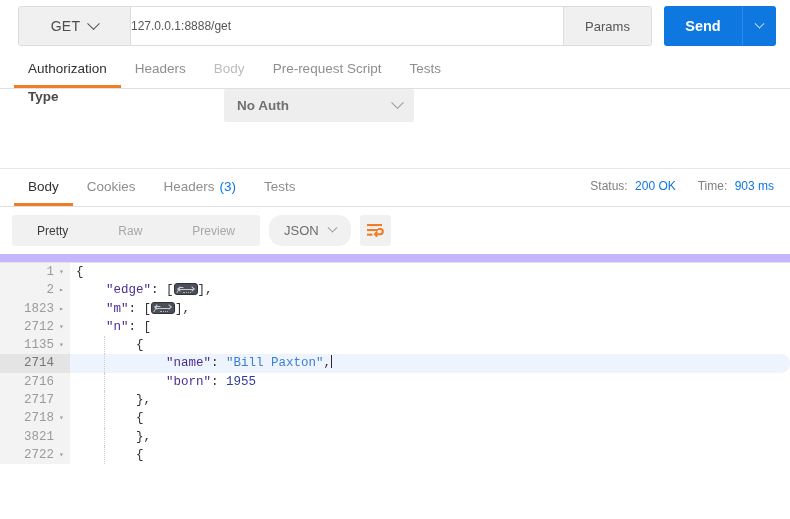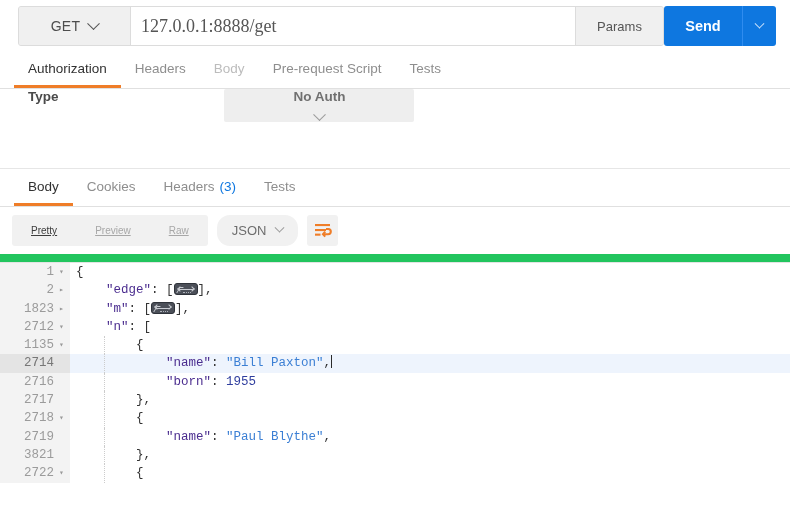--- a/index.html
+++ b/index.html
@@ -4,21 +4,21 @@
 <style>
   * { box-sizing: border-box; }
   html, body {
     margin: 0; padding: 0;
     width: 790px; height: 519px;
     overflow: hidden;
     background: #ffffff;
     font-family: "Liberation Sans", sans-serif;
     -webkit-font-smoothing: antialiased;
   }
-  .app { width: 790px; height: 519px; position: relative; background: #22c55e; }
+  .app { width: 790px; height: 519px; position: relative; background: #c4b5fd; }
 
   
   .urlbar-row {
     height: 52px;
     display: flex;
     align-items: center;
     padding: 0 14px 0 18px;
     background: #fff;
   }
   .urlbar {
@@ -43,38 +43,38 @@
     color: #555555;
     letter-spacing: .3px;
     cursor: pointer;
   }
   .method-select .lbl { font-size: 14px; color: #4d4d4d; }
   .url-input {
     flex: 1;
     border: 0;
     outline: none;
     background: #ffffff;
-    padding: 0 10px;
-    font-size: 18px;
+    padding: 0 0;
+    font-size: 12px;
     color: #555555;
-    font-family: Liberation Serif, serif;
+    font-family: Liberation Sans, sans-serif;
   }
   .params-btn {
     width: 88px;
     display: flex;
     align-items: center;
     justify-content: center;
     background: #f0f0f0;
     border-left: 1px solid #dcdcdc;
     font-size: 13px;
     color: #555555;
     cursor: pointer;
   }
   .send-group {
-    margin-left: 0;
+    margin-left: 12px;
     height: 40px;
     display: flex;
     border-radius: 3px;
     overflow: hidden;
   }
   .send-btn {
     width: 78px;
     background: #0e77e0;
     color: #fff;
     font-size: 14.5px;
@@ -149,21 +149,20 @@
     height: 33px;
     background: #eeeeee;
     border-radius: 2px;
     display: flex;
     align-items: center;
     justify-content: space-between;
     padding: 0 12px 0 13px;
     font-size: 13.5px;
     color: #707070;
     cursor: pointer;
-    flex-direction: column;
   }
 
   
   .resp-tabs {
     height: 38px;
     display: flex;
     align-items: flex-end;
     padding-left: 14px;
     border-bottom: 1px solid #e0e0e0;
     background: #fff;
@@ -192,27 +191,26 @@
   }
   .seg {
     height: 31px;
     background: #f1f1f1;
     border-radius: 3px;
     display: flex;
     align-items: stretch;
     overflow: hidden;
   }
   .seg-item {
-    padding: 0 19px;
-    display: flex;
-    align-items: center;
-    font-size: 10px;
+    padding: 0 25px;
+    display: flex;
+    align-items: center;
+    font-size: 12px;
     color: #a7a7a7;
     cursor: pointer;
-    text-decoration: underline;
   }
   .seg-item.active { color: #3c3c3c; }
   .fmt-select {
     height: 31px;
     min-width: 74px;
     background: #f1f1f1;
     border-radius: 13px;
     display: flex;
     align-items: center;
     gap: 10px;
@@ -243,21 +241,21 @@
   }
   .code-line {
     height: 18.3px;
     display: flex;
     align-items: center;
     font-family: "Liberation Mono", "DejaVu Sans Mono", monospace;
     font-size: 12.5px;
     line-height: 18.3px;
     white-space: pre;
   }
-  .code-line.hl { background: #eef4fd; }
+  .code-line.hl { background: #eef4fd; border-radius: 9px; }
   .gutter {
     width: 70px;
     min-width: 70px;
     height: 18.3px;
     background: #f3f3f3;
     color: #9b9b9b;
     font-family: "Liberation Mono", "DejaVu Sans Mono", monospace;
     font-size: 12.5px;
     display: flex;
     align-items: center;
@@ -405,27 +403,37 @@
           <span>Cookies</span>
         </div>
         <div class="tab">
           <span>Headers</span>
           <span class="hdr-count">(3)</span>
         </div>
         <div class="tab">
           <span>Tests</span>
         </div>
       </div>
+    <div class="resp-meta">
+      <div>
+        <span class="meta-k">Status:</span>
+        <span class="meta-v">200 OK</span>
+      </div>
+      <div>
+        <span class="meta-k">Time:</span>
+        <span class="meta-v">903 ms</span>
+      </div>
+    </div>
   </div>
 
   <div class="body-toolbar">
     <div class="seg" id="view-modes">
         <div class="seg-item active">Pretty</div>
+        <div class="seg-item">Raw</div>
         <div class="seg-item">Preview</div>
-        <div class="seg-item">Raw</div>
       </div>
     <div class="fmt-select">
       <span>JSON</span>
       <span class="chev chev-sm" style="color:#9b9b9b"></span>
     </div>
     <div class="wrap-btn">
       <svg width="18" height="15" viewBox="0 0 18 15">
         <rect x="1" y="1" width="15" height="2.1" fill="#ef7d28"></rect>
         <rect x="1" y="6" width="11" height="2.1" fill="#ef7d28"></rect>
         <path d="M12 6 h2.2 a2.6 2.6 0 0 1 0 5.2 h-4.6" fill="none" stroke="#ef7d28" stroke-width="2.1"></path>
@@ -438,18 +446,17 @@
   <div class="editor" id="editor">
       <div class="code-line"><div class="gutter"><span>1</span><span class="fold">▾</span></div><div class="code-text"><span></span><span class="tok-p">{</span></div></div>
       <div class="code-line"><div class="gutter"><span>2</span><span class="fold">▸</span></div><div class="code-text"><span>    </span><span class="tok-k">"edge"</span><span class="tok-p">: [</span><span class="collapsed"><i class="carrow l"></i><i class="carrow r"></i><i class="cdots"></i></span><span class="tok-p">],</span></div></div>
       <div class="code-line"><div class="gutter"><span>1823</span><span class="fold">▸</span></div><div class="code-text"><span>    </span><span class="tok-k">"m"</span><span class="tok-p">: [</span><span class="collapsed"><i class="carrow l"></i><i class="carrow r"></i><i class="cdots"></i></span><span class="tok-p">],</span></div></div>
       <div class="code-line"><div class="gutter"><span>2712</span><span class="fold">▾</span></div><div class="code-text"><span>    </span><span class="tok-k">"n"</span><span class="tok-p">: [</span></div></div>
       <div class="code-line"><div class="gutter"><span>1135</span><span class="fold">▾</span></div><div class="code-text"><span class="guide" style="left: 34.08px;"></span><span>        </span><span class="tok-p">{</span></div></div>
       <div class="code-line hl"><div class="gutter"><span>2714</span><span class="fold"></span></div><div class="code-text"><span class="guide" style="left: 34.08px;"></span><span>            </span><span class="tok-k">"name"</span><span class="tok-p">: </span><span class="tok-s">"Bill Paxton"</span><span class="tok-p">,</span><span class="caret"></span></div></div>
       <div class="code-line"><div class="gutter"><span>2716</span><span class="fold"></span></div><div class="code-text"><span class="guide" style="left: 34.08px;"></span><span>            </span><span class="tok-k">"born"</span><span class="tok-p">: </span><span class="tok-n">1955</span></div></div>
       <div class="code-line"><div class="gutter"><span>2717</span><span class="fold"></span></div><div class="code-text"><span class="guide" style="left: 34.08px;"></span><span>        </span><span class="tok-p">},</span></div></div>
       <div class="code-line"><div class="gutter"><span>2718</span><span class="fold">▾</span></div><div class="code-text"><span class="guide" style="left: 34.08px;"></span><span>        </span><span class="tok-p">{</span></div></div>
-      <div class="code-line"><div class="gutter"><span>2719</span><span class="fold"></span></div><div class="code-text"><span class="guide" style="left: 34.08px;"></span><span>            </span><span class="tok-k">"name"</span><span class="tok-p">: </span><span class="tok-s">"Paul Blythe"</span><span class="tok-p">,</span></div></div>
       <div class="code-line"><div class="gutter"><span>3821</span><span class="fold"></span></div><div class="code-text"><span class="guide" style="left: 34.08px;"></span><span>        </span><span class="tok-p">},</span></div></div>
       <div class="code-line"><div class="gutter"><span>2722</span><span class="fold">▾</span></div><div class="code-text"><span class="guide" style="left: 34.08px;"></span><span>        </span><span class="tok-p">{</span></div></div>
     </div>
 
 </div>
 
 </body></html>

